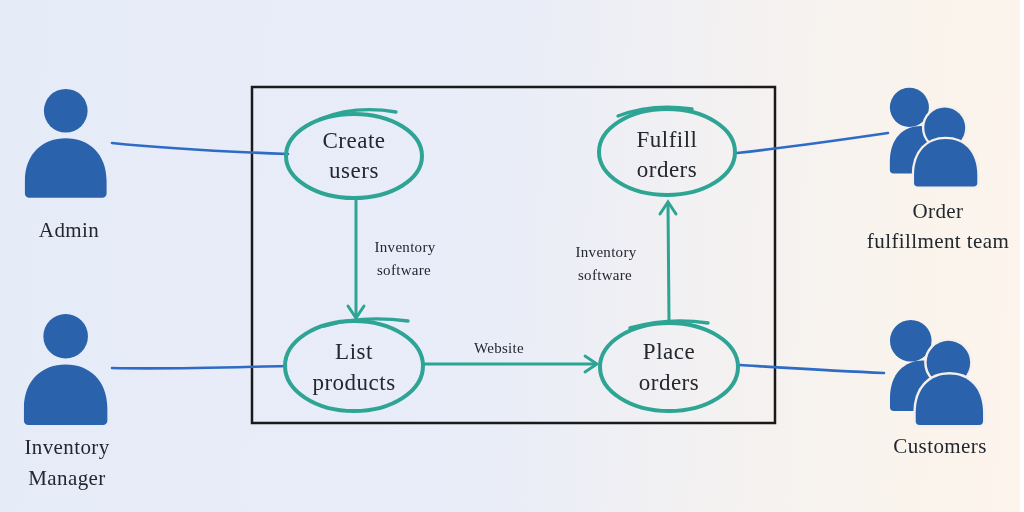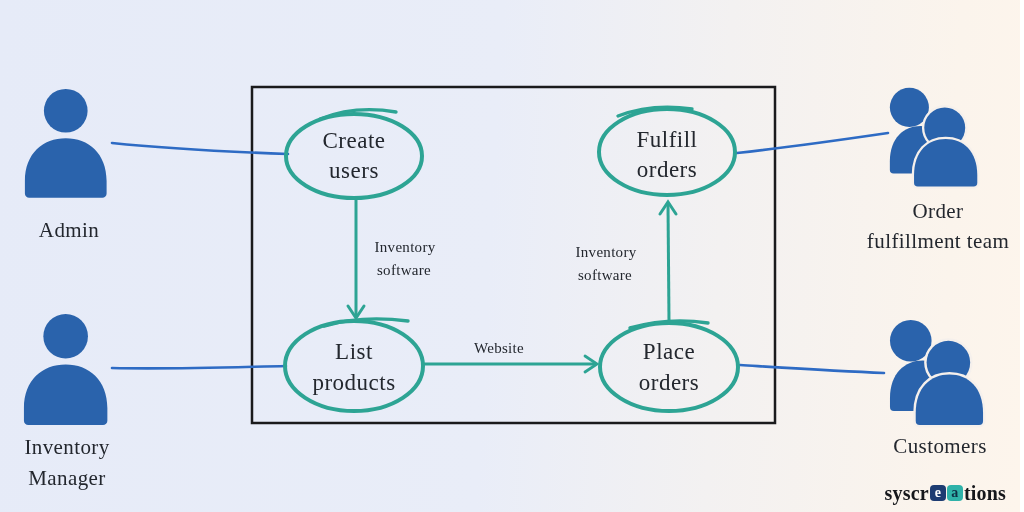--- a/index.html
+++ b/index.html
@@ -116,19 +116,13 @@
     <text x="938" y="248" class="actor-label">fulfillment team</text>
     <text x="940" y="453" class="actor-label">Customers</text>
 
     <text x="405" y="252" class="flow-label">Inventory</text>
     <text x="404" y="275" class="flow-label">software</text>
     <text x="606" y="257" class="flow-label">Inventory</text>
     <text x="605" y="280" class="flow-label">software</text>
     <text x="499" y="353" class="flow-label">Website</text>
   </svg>
 
-  <div class="logo">
-    <span>syscr</span>
-      <span class="tile tile-e">e</span>
-      <span class="tile tile-a">a</span>
-      <span>tions</span>
-  </div>
 </div>
 
 </body></html>

